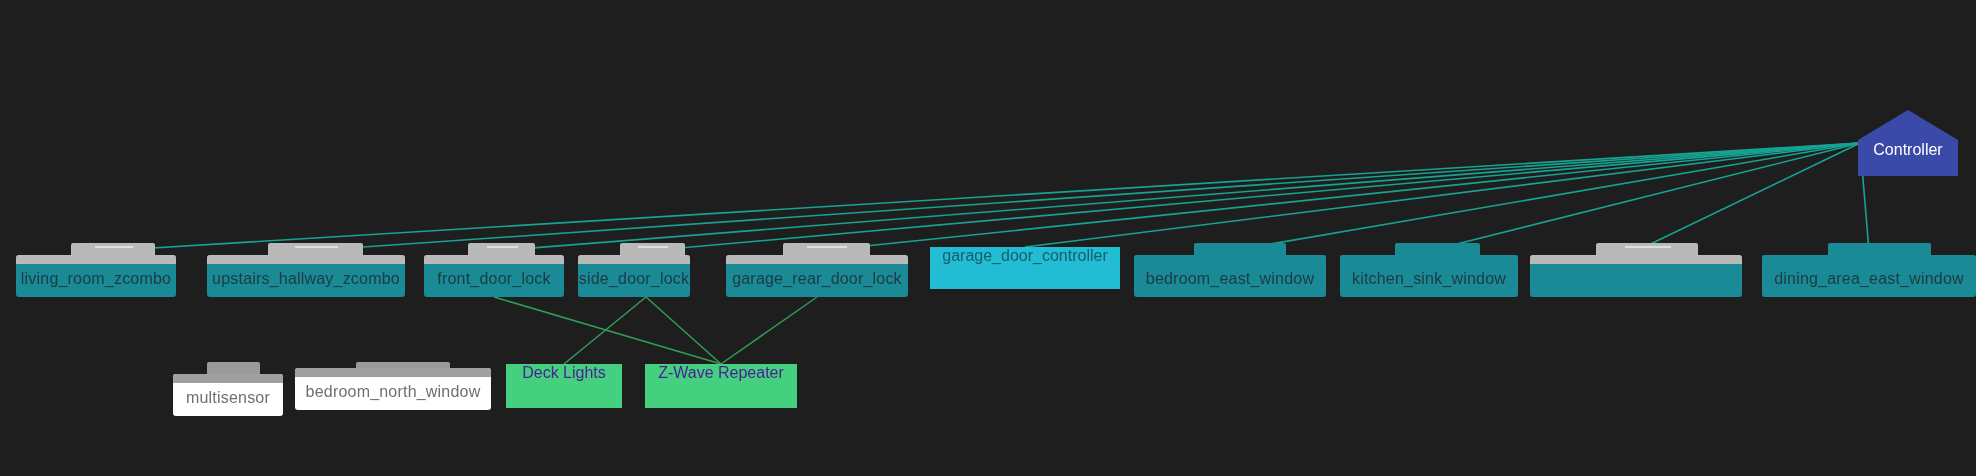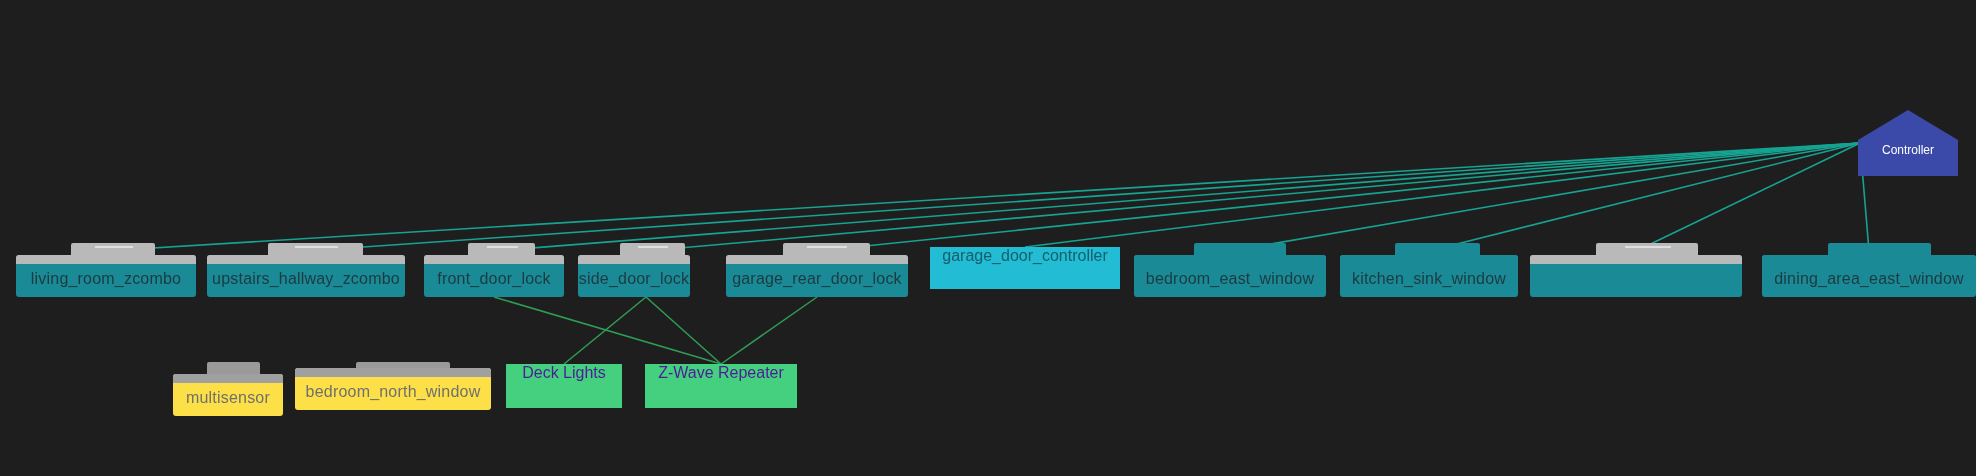--- a/index.html
+++ b/index.html
@@ -45,41 +45,41 @@
   
   .t .tab{background:#1b8a97;}
   .t .body{background:#1b8a97;}
   .t .body .hdr{background:#1b8a97;}
   .t .label{color:#1b3b40;}
   
   .tg .tab{background:#b9b9b9;}
   .tg .body .hdr{background:#b9b9b9;}
   
   .g .tab{background:#9a9a9a;}
-  .g .body{background:#fde047;}
+  .g .body{background:#ffffff;}
   .g .body .hdr{background:#a0a0a0;}
   .g .label{color:#6f6f6f;}
 
   
   .plain{
     position:absolute;border-radius:0;
     display:flex;align-items:flex-start;justify-content:center;
     font-size:16px;white-space:nowrap;box-sizing:border-box;
   }
   .plain.sel{background:#22bcd4;color:#155f6b;height:42px;}
   .plain.grn{background:#45d07f;color:#4c1d95;height:44px;}
 
   
   .ctrl{
     position:absolute;
     display:flex;align-items:center;justify-content:center;
   }
   .ctrl svg{position:absolute;left:0;top:0;}
   .ctrl .clabel{
-    position:relative;z-index:2;color:#ffffff;font-size:12px;
+    position:relative;z-index:2;color:#ffffff;font-size:16px;
     white-space:nowrap;padding-top:14px;
   }
 </style>
 </head>
 <body>
 
 <div id="graph">
   <svg id="edges" viewBox="0 0 1976 476" xmlns="http://www.w3.org/2000/svg">
       <line x1="104" y1="251" x2="1860" y2="143" stroke="#16a392" stroke-width="1.6"></line>
       <line x1="306" y1="251" x2="1860" y2="143" stroke="#16a392" stroke-width="1.6"></line>
@@ -90,21 +90,21 @@
       <line x1="1230" y1="251" x2="1860" y2="143" stroke="#16a392" stroke-width="1.6"></line>
       <line x1="1429" y1="251" x2="1860" y2="143" stroke="#16a392" stroke-width="1.6"></line>
       <line x1="1636" y1="251" x2="1860" y2="143" stroke="#16a392" stroke-width="1.6"></line>
       <line x1="1869" y1="251" x2="1860" y2="143" stroke="#16a392" stroke-width="1.6"></line>
       <line x1="494" y1="297" x2="721" y2="364" stroke="#2f9e55" stroke-width="1.5"></line>
       <line x1="646" y1="297" x2="564" y2="364" stroke="#2f9e55" stroke-width="1.5"></line>
       <line x1="646" y1="297" x2="721" y2="364" stroke="#2f9e55" stroke-width="1.5"></line>
       <line x1="817" y1="297" x2="721" y2="364" stroke="#2f9e55" stroke-width="1.5"></line>
     </svg>
   <div id="nodes">
-      <div class="node dev t tg" style="left: 16px; top: 243px; width: 180px; height: 54px; padding-left: 24px;">
+      <div class="node dev t tg" style="left: 16px; top: 243px; width: 160px; height: 54px; padding-left: 24px;">
         <div class="tab" style="width: 84px; left: 55px; top: 0px;">
           <div class="gloss"></div>
         </div>
         <div class="body">
           <div class="hdr"></div>
           <span class="label">living_room_zcombo</span>
         </div>
       </div>
       <div class="node dev t tg" style="left: 207px; top: 243px; width: 198px; height: 54px;">
         <div class="tab" style="width: 95px; left: 61px; top: 0px;">

